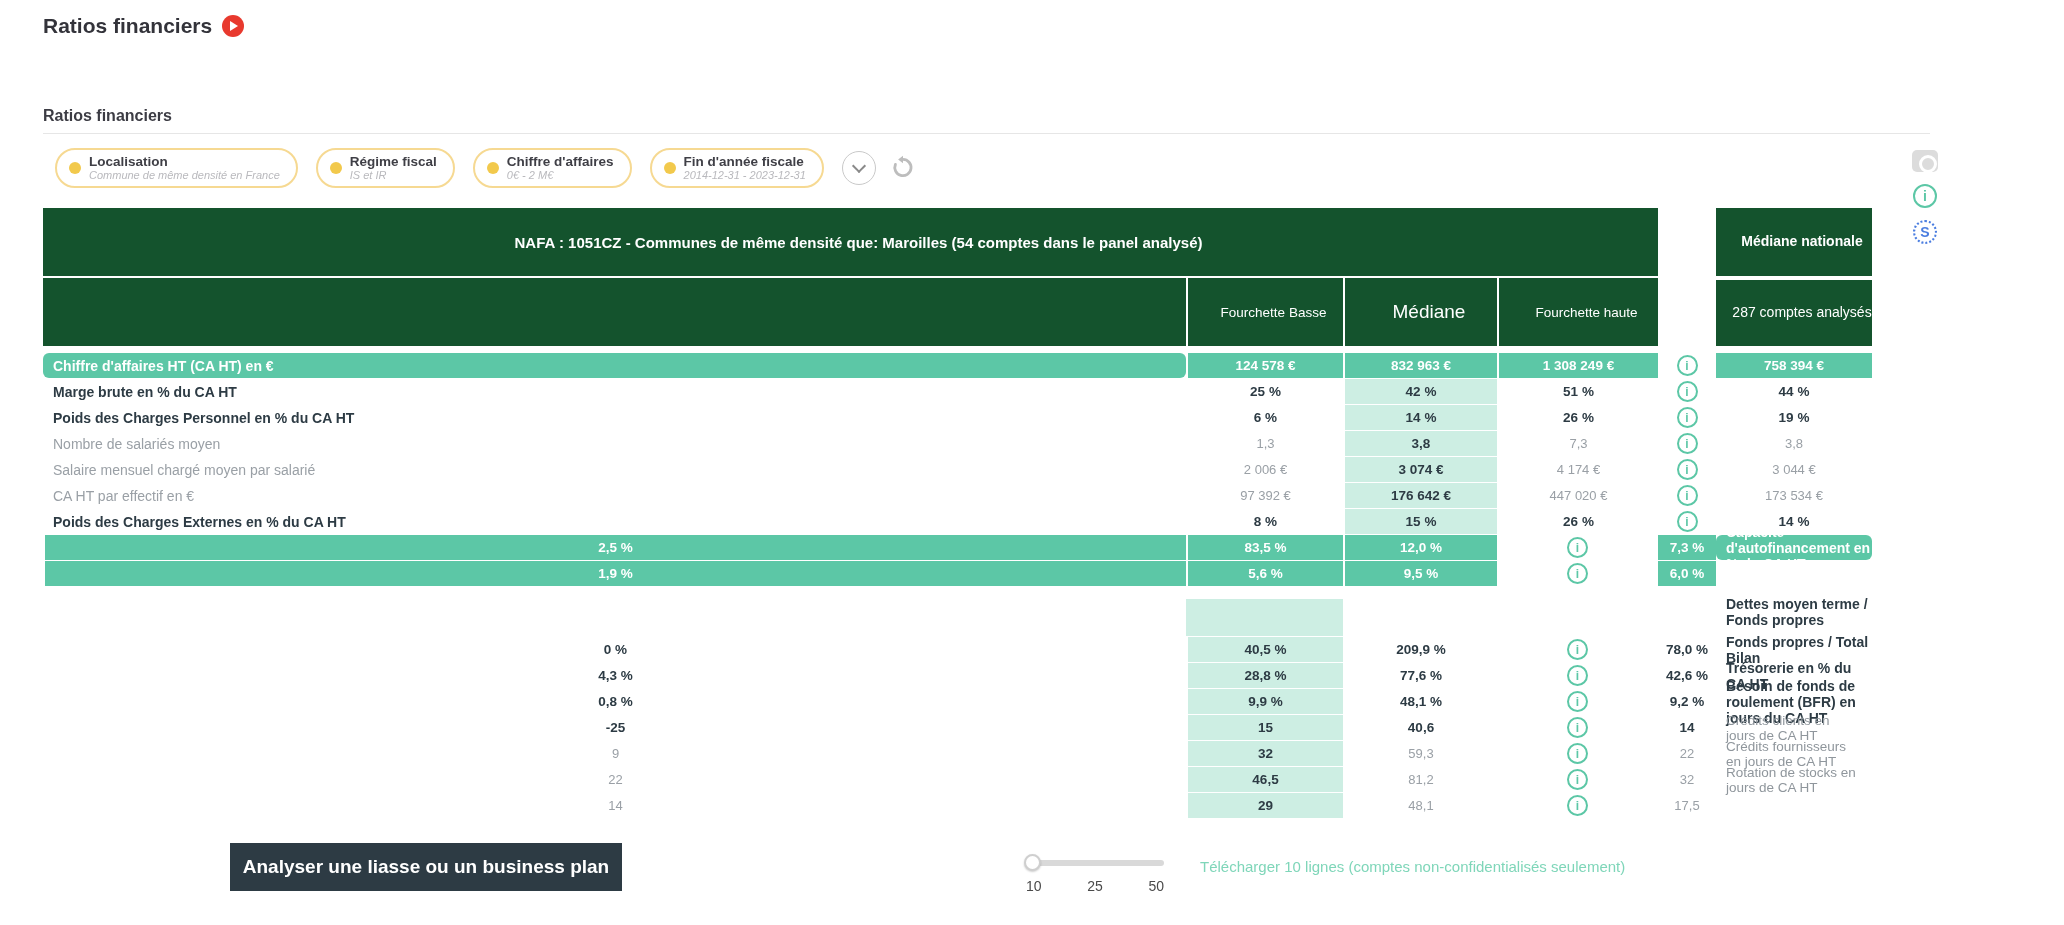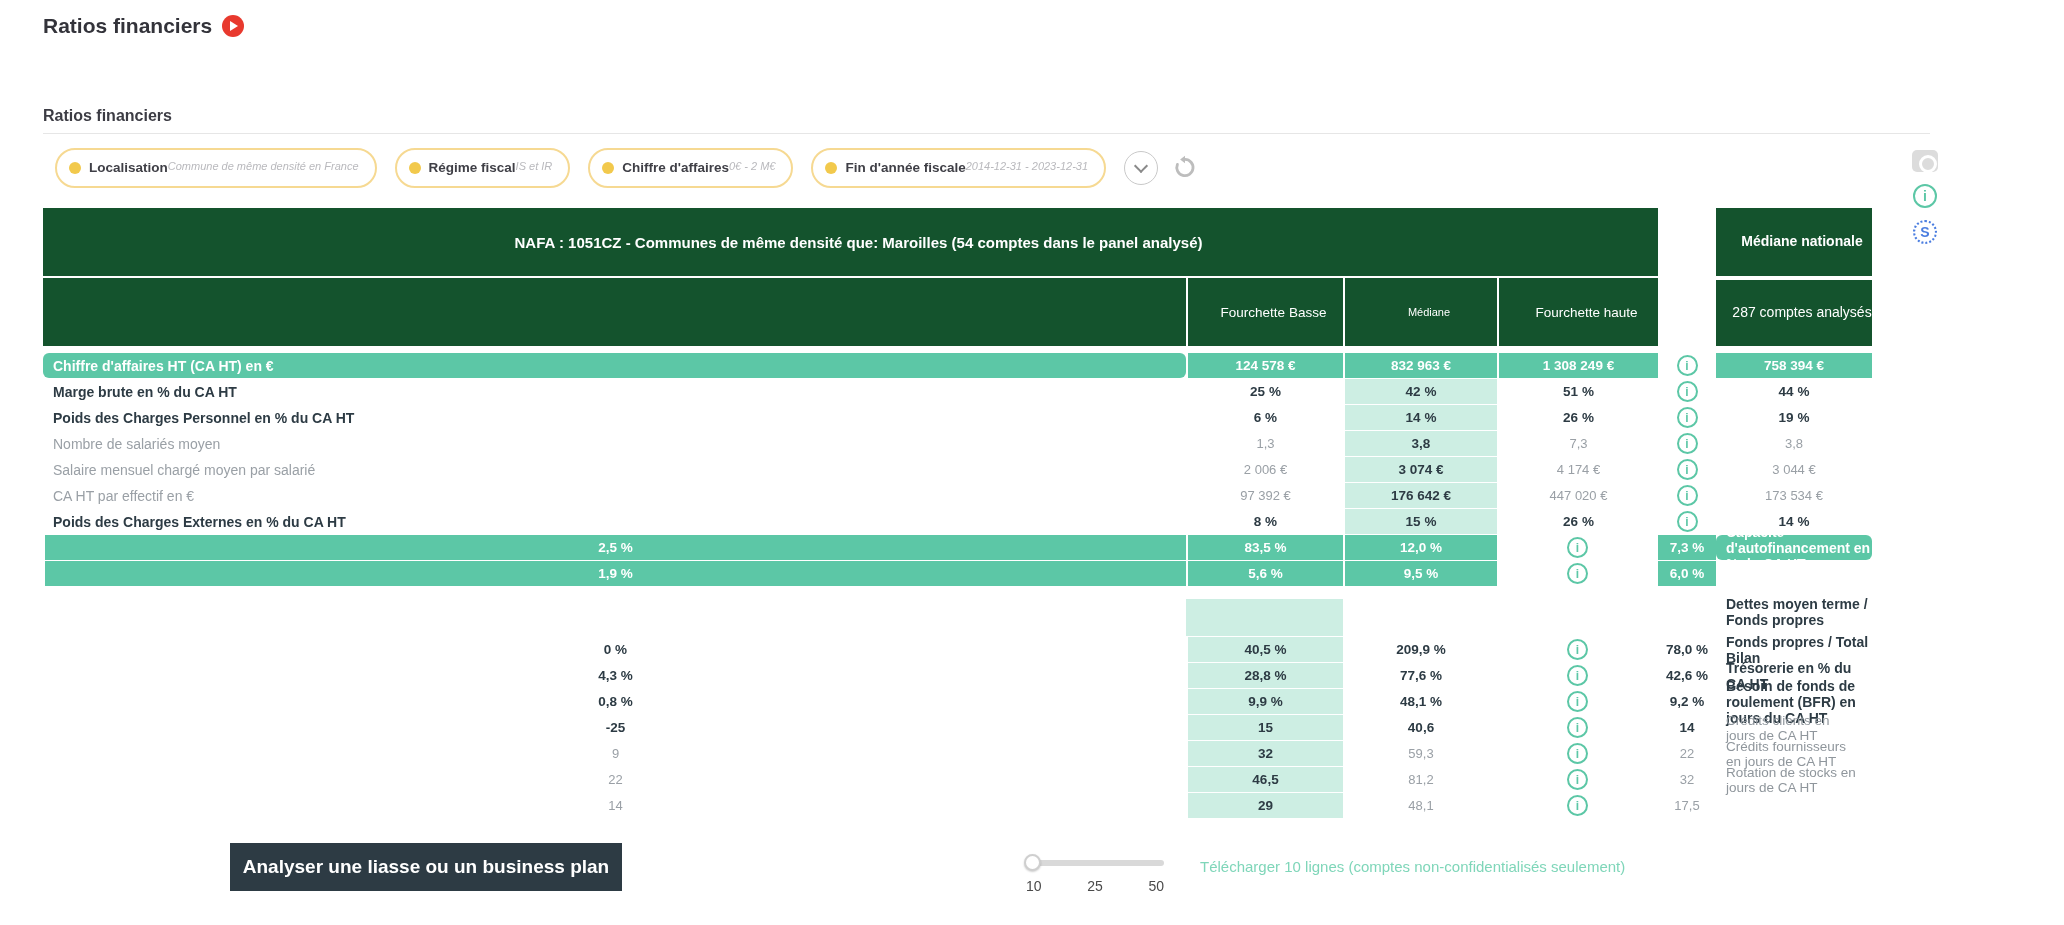--- a/index.html
+++ b/index.html
@@ -12,21 +12,21 @@
   .play-icon { width:22px; height:22px; border-radius:50%; background:#e8392e; display:inline-flex; align-items:center; justify-content:center;}
   .play-icon:after { content:""; border-left:8px solid #fff; border-top:5px solid transparent; border-bottom:5px solid transparent; margin-left:2px;}
   .section-title { left:43px; top:107px; font-size:16px; font-weight:bold; color:#3c3c44;}
   .rule { left:43px; top:133px; width:1887px; border-top:1px solid #e6e6e6;}
 
   
   .chips { left:55px; top:148px; display:flex; align-items:center; gap:18px;}
   .chip { border:2px solid #f6d992; border-radius:20px; height:40px; padding:4px 16px 4px 12px;
     display:flex; align-items:center; gap:8px; cursor:pointer; background:#fff;}
   .chip-dot { width:12px; height:12px; border-radius:50%; background:#f2c94c; flex:0 0 auto;}
-  .chip-col { display:flex; flex-direction:row; line-height:1.15;}
+  .chip-col { display:flex; flex-direction:column; line-height:1.15;}
   .chip-label { font-size:13.5px; font-weight:bold; color:#3f3f46;}
   .chip-value { font-size:11px; font-style:italic; color:#b9b9bd;}
   .round-btn { width:34px; height:34px; border-radius:50%; border:1px solid #c9c9c9; background:#fff;
     display:flex; align-items:center; justify-content:center; cursor:pointer; color:#9a9a9a;}
   .chev { width:10px; height:10px; border-right:2px solid #8a8a8a; border-bottom:2px solid #8a8a8a; transform:rotate(45deg); margin-top:-4px;}
   .reset-btn { border:none; background:none; cursor:pointer; color:#b9b9b9; margin-left:-4px;}
 
   
   .side-icons { left:1912px; top:150px; display:flex; flex-direction:column; gap:12px; align-items:center;}
   .cam { width:26px; height:22px; border-radius:5px; background:#dcdcdc; position:relative;}
@@ -35,21 +35,21 @@
     font-weight:bold; font-size:14px; display:flex; align-items:center; justify-content:center;}
   .circ-s { width:24px; height:24px; border-radius:50%; border:2px dotted #4a7de0; color:#4a7de0;
     font-weight:bold; font-size:14px; display:flex; align-items:center; justify-content:center;}
 
   
   .grid { left:43px; top:208px; display:grid; grid-template-columns:1143px 157px 154px 161px 58px 156px;}
   .hdr { background:#14532d; color:#fff; display:flex; align-items:center; justify-content:center; text-align:center;padding-left:16px;}
   .hdr-nafa { grid-column:1/5; height:68px; margin-bottom:2px; font-weight:bold; font-size:15px;}
   .hdr-blank { height:68px; }
   .hdr-col { height:68px; font-size:13.5px; border-left:2px solid #fff;}
-  .hdr-col.big { font-size:11px;}
+  .hdr-col.big { font-size:19px;}
   .hdr-nat { height:68px; font-weight:bold; font-size:14px; line-height:1.4;}
   .hdr-nat-sub { height:68px; font-size:14px; border-top:2px solid #fff; line-height:1.4;}
   .white { background:#fff; }
   .body-gap { height:7px; grid-column:1/7;}
 
   .cell { height:25px; margin-bottom:1px; display:flex; align-items:center; font-size:14px;}
   .lbl { padding-left:10px; font-weight:bold; color:#2d3b44;border-radius:6px;}
   .lbl.s-muted { color:#9aa0a6; font-weight:normal;}
   .lbl.s-sub { justify-content:flex-end; padding-right:16px; color:#8f969c; font-weight:normal; font-size:13.5px;}
   .val { justify-content:center; font-weight:bold; font-size:13.5px; color:#2d3b44; border-left:2px solid #fff;}

